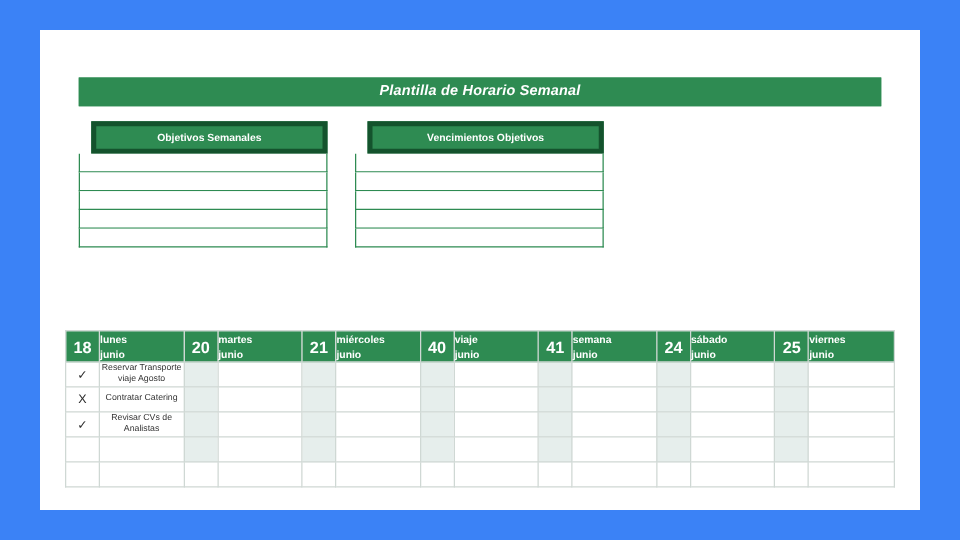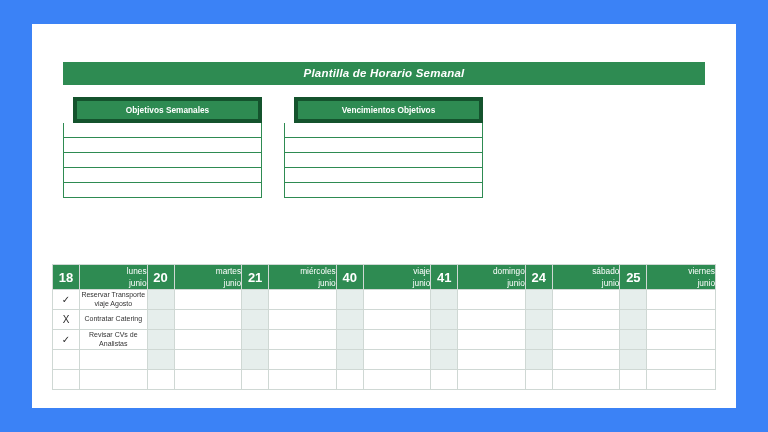--- a/index.html
+++ b/index.html
@@ -121,23 +121,23 @@
     color: #fff;
     font-weight: bold;
     font-size: 13px;
     text-align: center;
     vertical-align: middle;
     border: 1px solid #2e8b52;
   }
   .dayname {
     background: #2e8b52;
     color: #fff;
-    font-weight: normal;
+    font-weight: bold;
     font-size: 8.3px;
-    text-align: right;
+    text-align: left;
     line-height: 1.45;
     border: 1px solid #2e8b52;
     padding: 2px 0 3px 0;
   }
   .dayname .d1 { display:block; }
   .dayname .d2 { display:block; }
   .chk {
     width: 26px;
     height: 20px;
     text-align: center;
@@ -232,21 +232,21 @@
             <span class="d1">miércoles</span>
             <span class="d2">junio</span>
           </th>
           <th class="daynum">40</th>
           <th class="dayname">
             <span class="d1">viaje</span>
             <span class="d2">junio</span>
           </th>
           <th class="daynum">41</th>
           <th class="dayname">
-            <span class="d1">domingo</span>
+            <span class="d1">semana</span>
             <span class="d2">junio</span>
           </th>
           <th class="daynum">24</th>
           <th class="dayname">
             <span class="d1">sábado</span>
             <span class="d2">junio</span>
           </th>
           <th class="daynum">25</th>
           <th class="dayname">
             <span class="d1">viernes</span>

